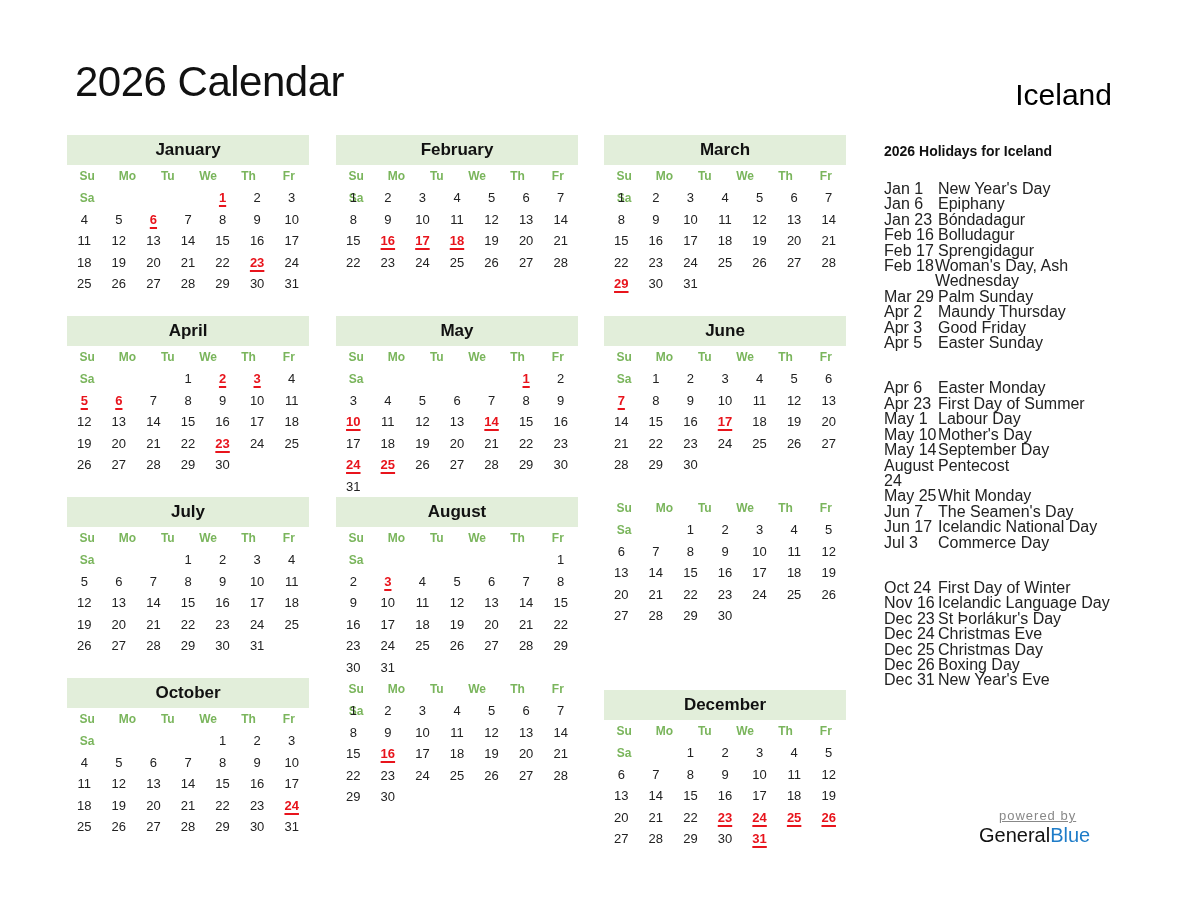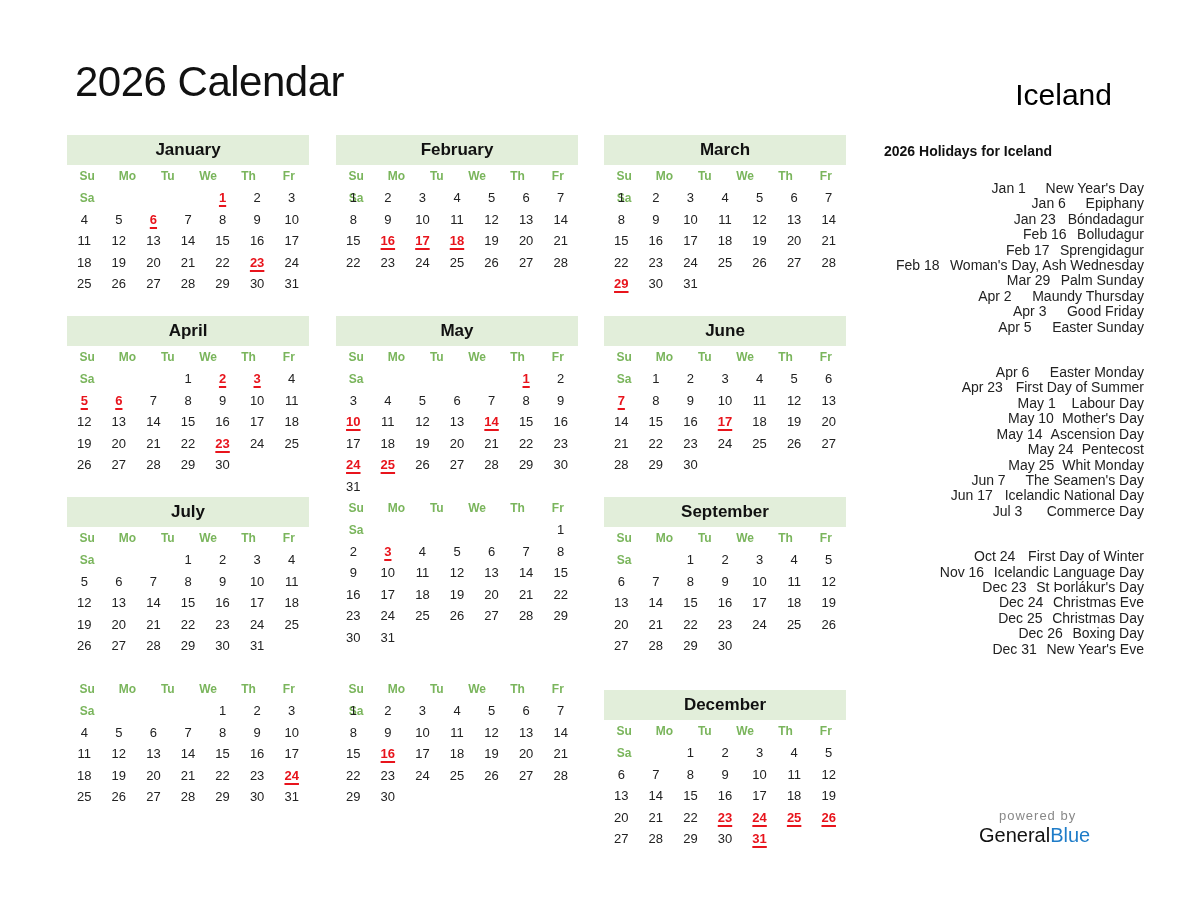--- a/index.html
+++ b/index.html
@@ -8,25 +8,25 @@
   .country{position:absolute;right:76px;top:78px;font-size:30px;color:#000000;}
   .month{position:absolute;width:242px;}
   .mhead{height:30px;background:#e2eeda;text-align:center;font-weight:bold;font-size:17px;line-height:30px;color:#111;}
   .dow{display:grid;grid-template-columns:repeat(6,1fr);height:22px;}
   .dow span{text-align:center;color:#7ab55c;font-weight:bold;font-size:12px;line-height:22px;}
   .days{display:grid;grid-template-columns:repeat(7,1fr);grid-auto-rows:21.6px;}
   .days span{text-align:center;font-size:13px;line-height:21px;color:#222;}
   .days span.hol{color:#e8141c;font-weight:bold;text-decoration:underline;text-decoration-thickness:2px;text-underline-offset:3px;}
   .hol-panel{position:absolute;left:884px;top:143px;width:260px;}
   .hol-title{font-weight:bold;font-size:14px;color:#111;margin-bottom:22px;}
-  .hol-row{display:flex;font-size:14px;line-height:15.4px;color:#222;justify-content:flex-end;}
+  .hol-row{display:flex;font-size:16px;line-height:15.4px;color:#222;}
   .hol-row .d{width:54px;}
   .hol-gap{height:30px;}
   .brand{position:absolute;left:979px;top:808px;text-align:center;}
-  .brand .pb{font-size:13px;color:#888;letter-spacing:1px;margin-left:6px;}
+  .brand .pb{font-size:13px;color:#888;letter-spacing:1px;margin-left:6px;text-decoration:underline;}
   .brand .gb{font-size:20px;color:#111;margin-top:1px;}
   .brand .gb b{font-weight:normal;color:#1e7cc8;}
 </style>
 </head>
 <body>
 
 <div class="title">2026 Calendar</div>
 <div class="country">Iceland</div>
 
 <div id="months">
@@ -350,20 +350,21 @@
         <span class="">25</span>
         <span class="">26</span>
         <span class="">27</span>
         <span class="">28</span>
         <span class="">29</span>
         <span class="">30</span>
         <span class="">31</span>
       </div>
     </div>
     <div class="month" style="left: 336px; top: 497px;">
+      <div class="mhead">August</div>
       <div class="dow">
         <span>Su</span>
         <span>Mo</span>
         <span>Tu</span>
         <span>We</span>
         <span>Th</span>
         <span>Fr</span>
         <span>Sa</span>
       </div>
       <div class="days">
@@ -400,21 +401,20 @@
         <span class="">25</span>
         <span class="">26</span>
         <span class="">27</span>
         <span class="">28</span>
         <span class="">29</span>
         <span class="">30</span>
         <span class="">31</span>
       </div>
     </div>
     <div class="month" style="left: 604px; top: 497px;">
-      <div class="mhead">September</div>
       <div class="dow">
         <span>Su</span>
         <span>Mo</span>
         <span>Tu</span>
         <span>We</span>
         <span>Th</span>
         <span>Fr</span>
         <span>Sa</span>
       </div>
       <div class="days">
@@ -446,20 +446,21 @@
         <span class="">24</span>
         <span class="">25</span>
         <span class="">26</span>
         <span class="">27</span>
         <span class="">28</span>
         <span class="">29</span>
         <span class="">30</span>
       </div>
     </div>
     <div class="month" style="left: 67px; top: 678px;">
+      <div class="mhead">October</div>
       <div class="dow">
         <span>Su</span>
         <span>Mo</span>
         <span>Tu</span>
         <span>We</span>
         <span>Th</span>
         <span>Fr</span>
         <span>Sa</span>
       </div>
       <div class="days">
@@ -647,24 +648,24 @@
       <div class="hol-row">
         <span class="d">May 1</span>
         <span>Labour Day</span>
       </div>
       <div class="hol-row">
         <span class="d">May 10</span>
         <span>Mother's Day</span>
       </div>
       <div class="hol-row">
         <span class="d">May 14</span>
-        <span>Ascension Day</span>
-      </div>
-      <div class="hol-row">
-        <span class="d">May 24</span>
+        <span>September Day</span>
+      </div>
+      <div class="hol-row">
+        <span class="d">August 24</span>
         <span>Pentecost</span>
       </div>
       <div class="hol-row">
         <span class="d">May 25</span>
         <span>Whit Monday</span>
       </div>
       <div class="hol-row">
         <span class="d">Jun 7</span>
         <span>The Seamen's Day</span>
       </div>

